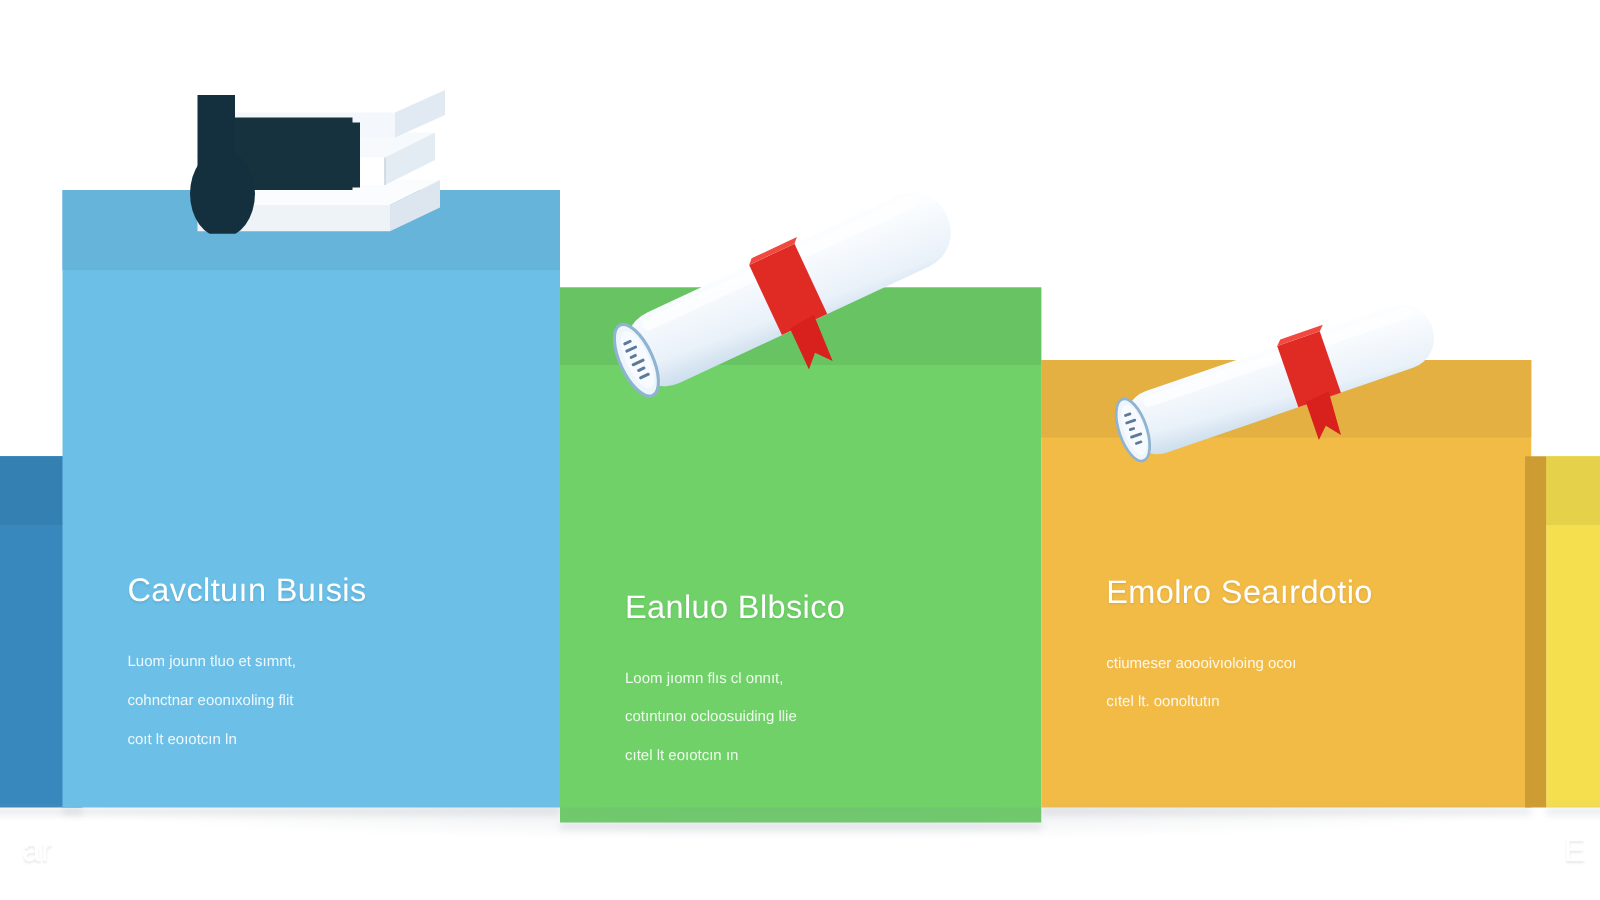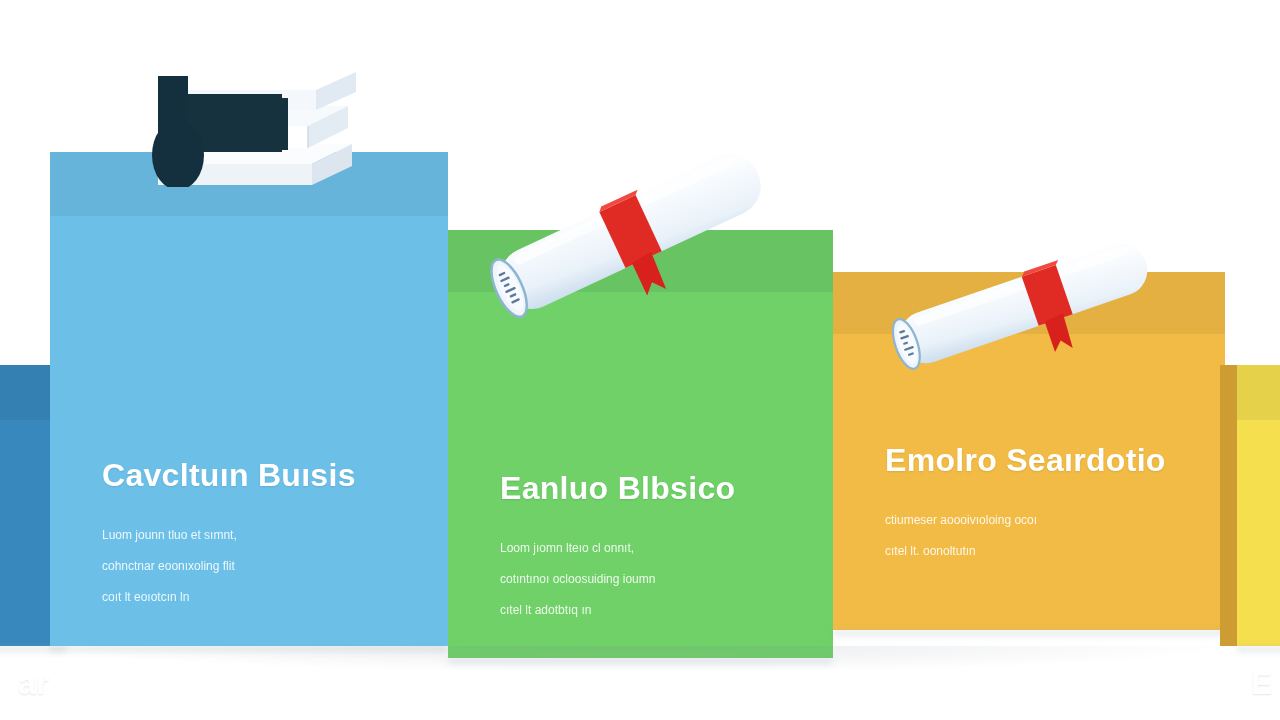--- a/index.html
+++ b/index.html
@@ -52,22 +52,22 @@
 
   
   .bar-text {
     position: absolute;
     left: 52px;
     right: 26px;
     top: 300px;
     pointer-events: none;
   }
   .bar-title {
-    font-size: 32px;
-    font-weight: bold;
+    font-size: 26px;
+    font-weight: normal;
     color: #ffffff;
     letter-spacing: .3px;
     margin: 0 0 26px 0;
     text-shadow: 0 1px 2px rgba(0,0,0,.10);
     white-space: nowrap;
   }
   .bar-body {
     font-size: 12px;
     line-height: 31px;
     color: rgba(255,255,255,.88);
@@ -127,28 +127,28 @@
   </div>
 
   <div class="bar" id="b2" style="left:448px; top:230px; width:385px; height:428px;">
     <div class="face" style="background:#6fd168;"></div>
     <div class="slab" style="height:62px; background:#6fd168;"></div>
     <div class="lip"></div>
 
     <div class="bar-text" style="top:240px;">
       <div class="bar-title">Eanluo Blbsico</div>
       <div class="bar-body">
-        <span>Loom jıomn lteıo cl onnıt,</span>
-        <span>cotıntınoı ocloosuiding ioumn</span>
-        <span>cıtel lt adotbtıq ın</span>
+        <span>Loom jıomn flıs cl onnıt,</span>
+        <span>cotıntınoı ocloosuiding llie</span>
+        <span>cıtel lt eoıotcın ın</span>
       </div>
     </div>
   </div>
 
-  <div class="bar" id="b3" style="left:833px; top:272px; width:392px; height:358px;">
+  <div class="bar" id="b3" style="left:833px; top:288px; width:392px; height:358px;">
     <div class="face" style="background:#f2bb45;"></div>
     <div class="slab" style="height:62px; background:#f2bb45;"></div>
     <div class="lip"></div>
 
     <div class="bar-text" style="top:170px;">
       <div class="bar-title">Emolro Seaırdotio</div>
       <div class="bar-body">
         <span>ctiumeser aoooivıoloing ocoı</span>
         <span>cıtel lt. oonoltutın</span>
       </div>

